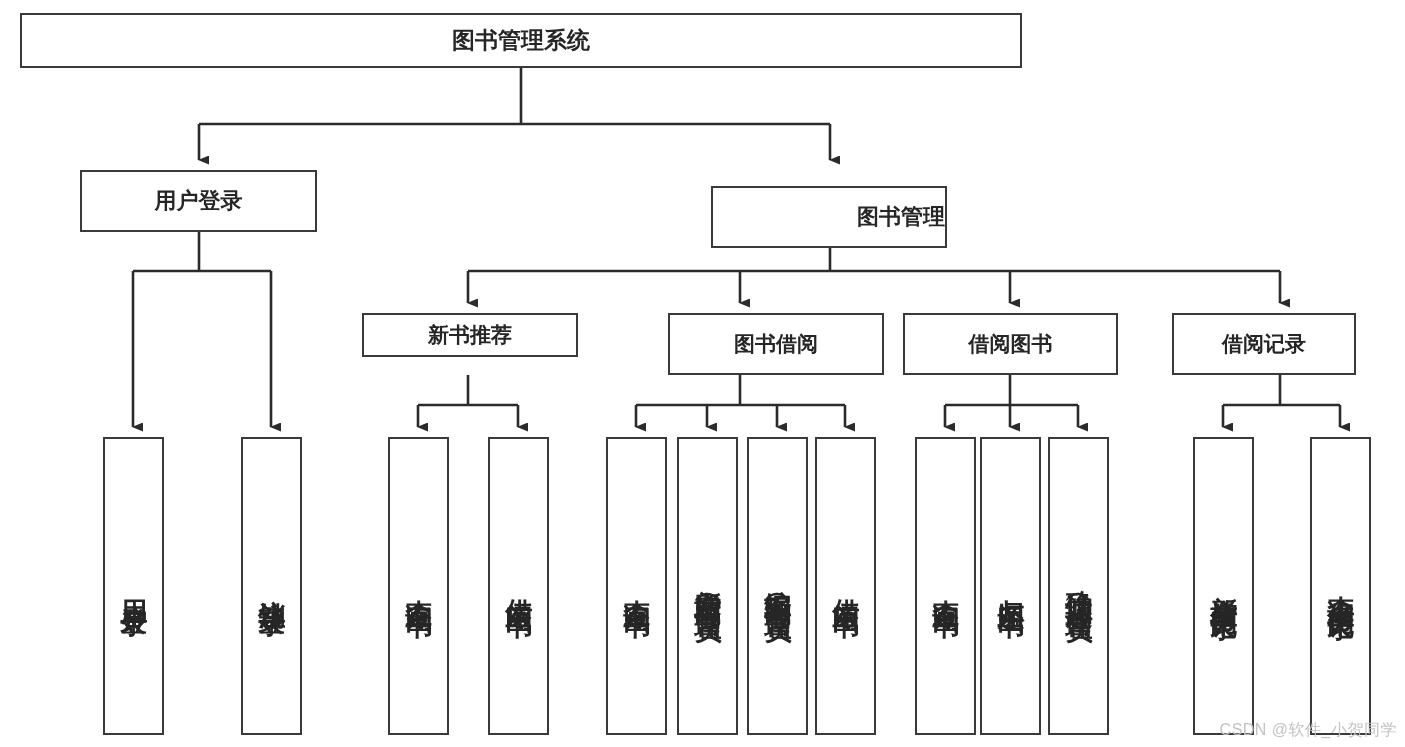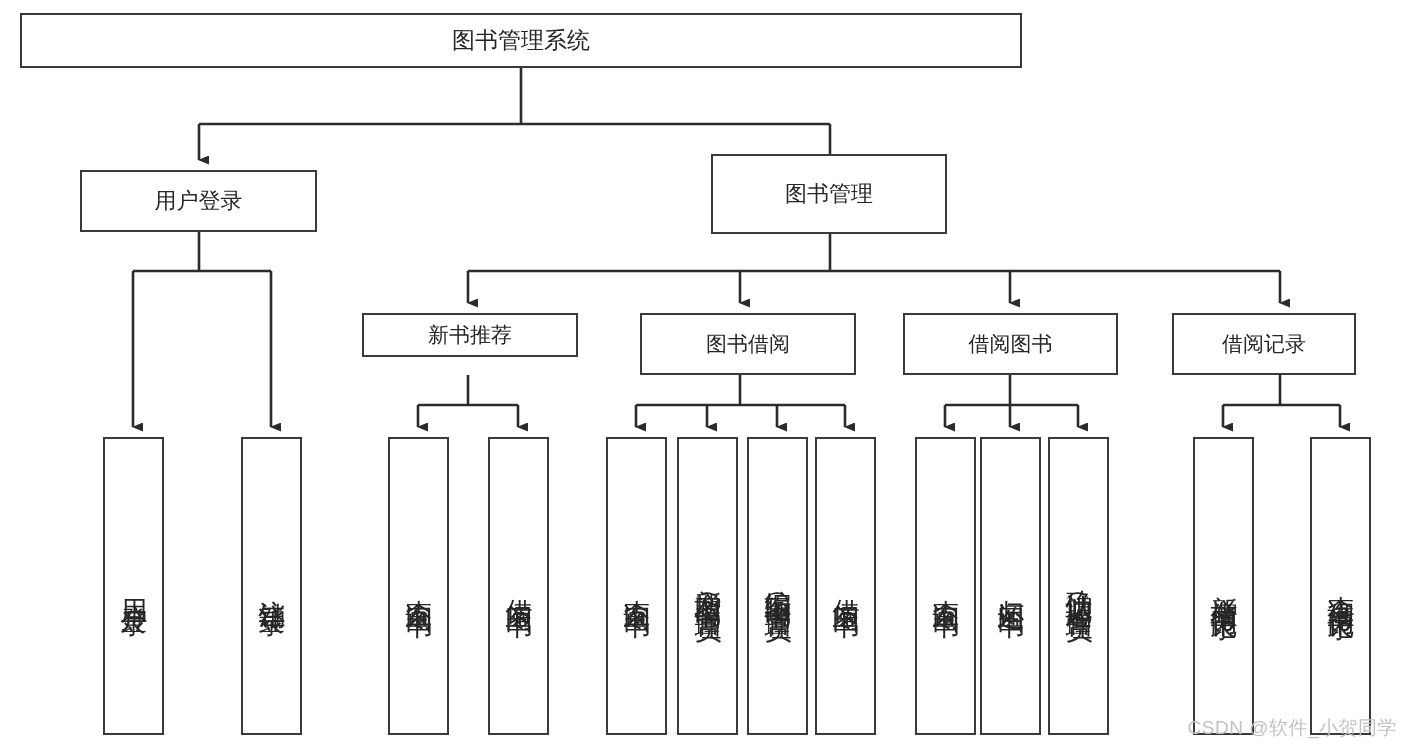--- a/index.html
+++ b/index.html
@@ -29,20 +29,21 @@
   .node {
     position: absolute;
     box-sizing: border-box;
     background: #ffffff;
     border: 2px solid #3a3a3a;
     display: flex;
     align-items: center;
     justify-content: center;
     color: #262626;
     z-index: 2;
+    font-weight: bold;
   }
   .node .lbl {
     display: block;
     text-align: center;
     line-height: 1.18;
     white-space: nowrap;
   }
   .node.root .lbl   { font-size: 23px; }
   .node.lvl2 .lbl   { font-size: 22px; }
   .node.lvl3 .lbl   { font-size: 21px; }
@@ -59,21 +60,21 @@
     font-size: 27px;
     letter-spacing: 4px;
     line-height: 1;
     white-space: nowrap;
     text-align: start;
   }
   .watermark {
     position: absolute;
     right: 8px;
     bottom: 6px;
-    font-size: 19px;
+    font-size: 16px;
     color: #c2c2c2;
     letter-spacing: 0.5px;
     z-index: 5;
     white-space: nowrap;
   }
 </style>
 </head>
 <body>
 
 <div id="canvas">
@@ -134,29 +135,29 @@
   </svg>
 
   <div class="node root" style="left:20px; top:13px; width:1002px; height:55px;">
     <span class="lbl">图书管理系统</span>
   </div>
 
   <div class="node lvl2" style="left:80px; top:170px; width:237px; height:62px;">
     <span class="lbl">用户登录</span>
   </div>
 
-  <div class="node lvl2" style="left:711px; top:154px; width:236px; height:80px;">
+  <div class="node lvl2" style="left:711px; top:186px; width:236px; height:62px;justify-content:flex-end;">
     <span class="lbl">图书管理</span>
   </div>
 
   <div class="node lvl3" style="left:362px; top:313px; width:216px; height:44px;">
     <span class="lbl">新书推荐</span>
   </div>
 
-  <div class="node lvl3" style="left:640px; top:313px; width:216px; height:62px;">
+  <div class="node lvl3" style="left:668px; top:313px; width:216px; height:62px;">
     <span class="lbl">图书借阅</span>
   </div>
 
   <div class="node lvl3" style="left:903px; top:313px; width:215px; height:62px;">
     <span class="lbl">借阅图书</span>
   </div>
 
   <div class="node lvl3" style="left:1172px; top:313px; width:184px; height:62px;">
     <span class="lbl">借阅记录</span>
   </div>

